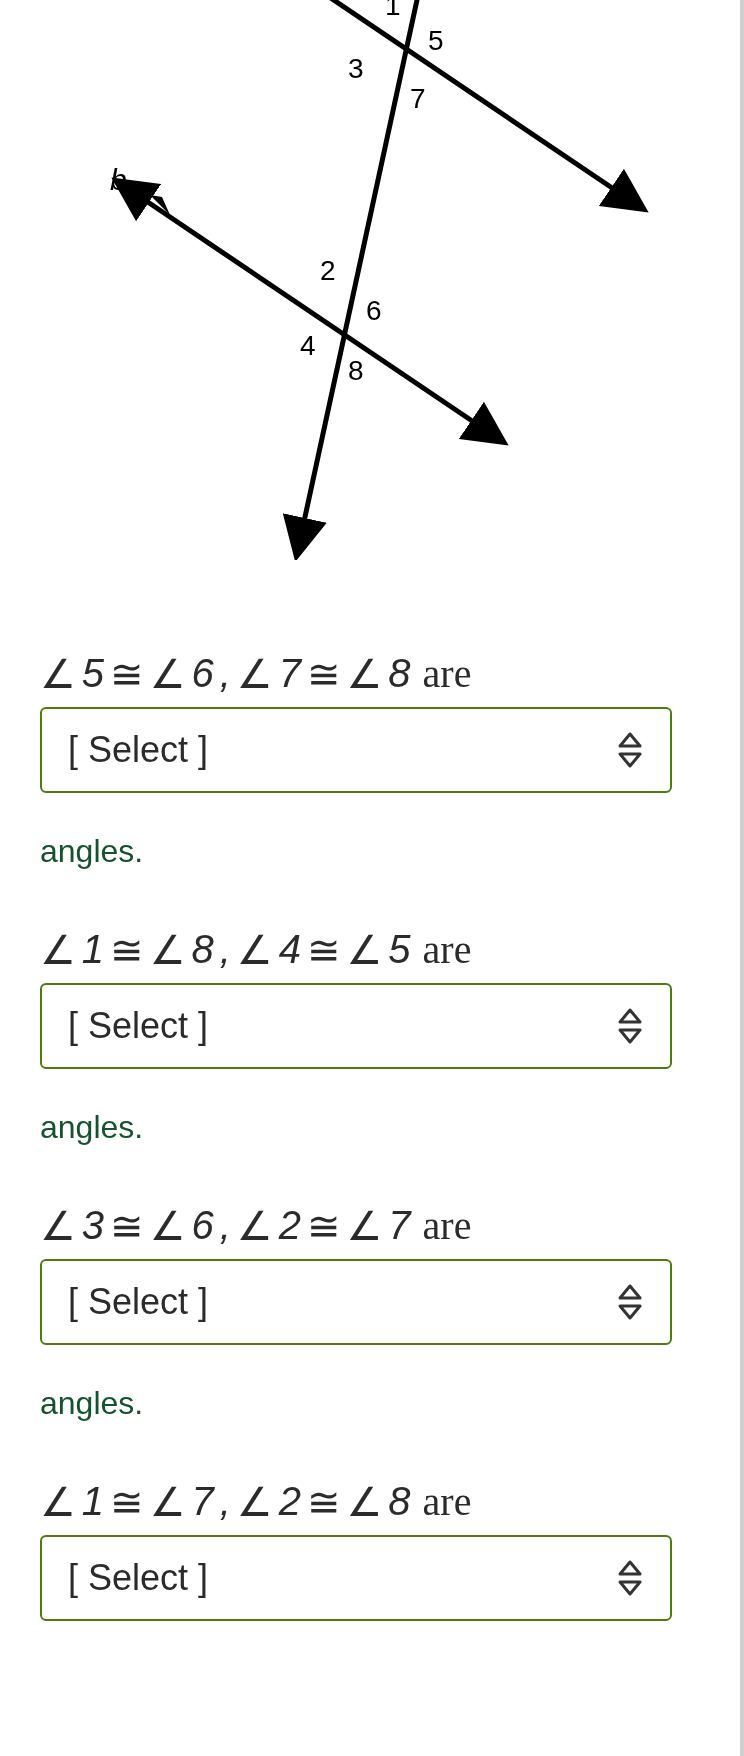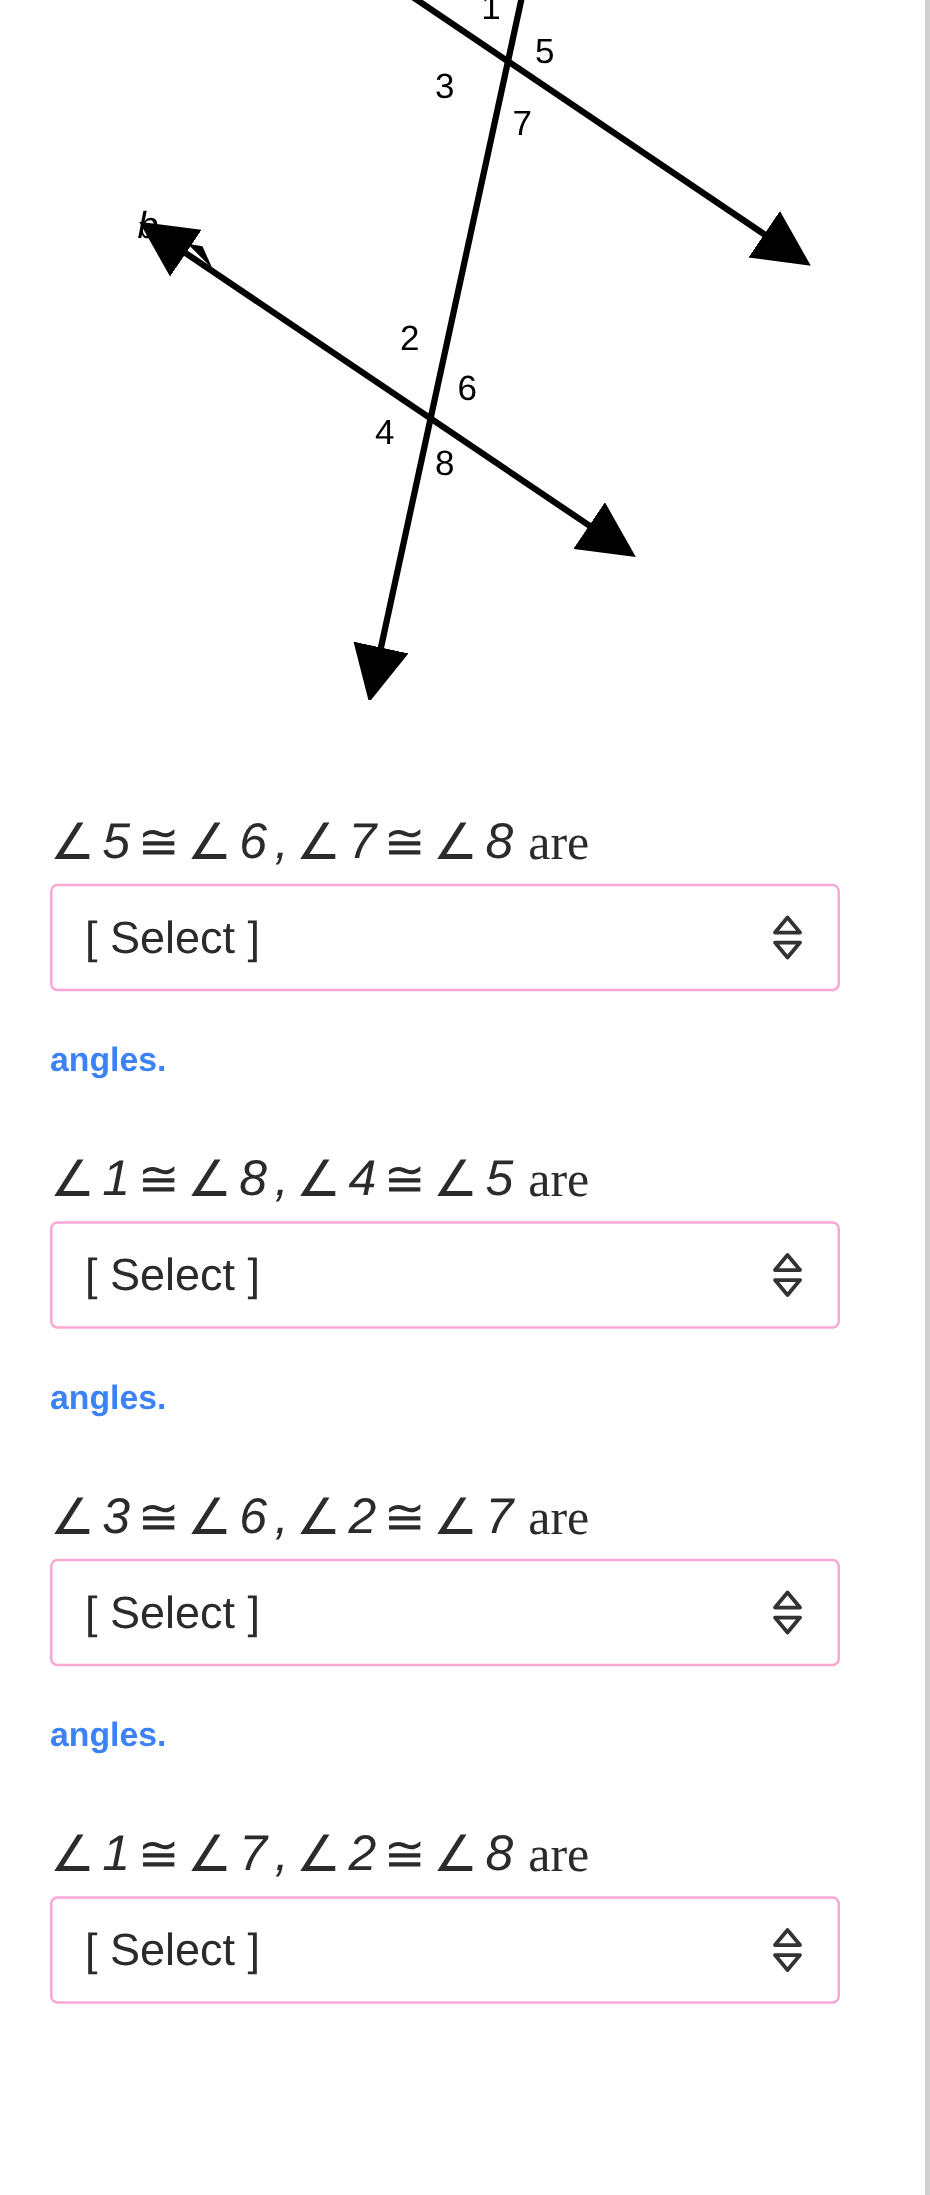--- a/index.html
+++ b/index.html
@@ -40,44 +40,43 @@
       font-style: normal;
       display: inline-block;
     }
     .cong {
       font-style: normal;
       display: inline-block;
     }
     .select-box {
       width: 632px;
       height: 86px;
-      border: 2px solid #f9a8d4;
+      border: 2px solid #4d7c0f;
       border-radius: 6px;
       background: #fff;
       display: flex;
       align-items: center;
       justify-content: space-between;
       padding: 0 26px;
       margin-bottom: 40px;
       cursor: pointer;
     }
     .select-placeholder {
       font-size: 36px;
       color: #2b2b2b;
     }
     .select-icon svg {
       width: 28px;
       height: 36px;
       display: block;
     }
     .angles-text {
-      font-size: 27px;
-      color: #3b82f6;
+      font-size: 32px;
+      color: #14532d;
       margin-bottom: 56px;
-      font-weight: bold;
     }
     .group {
       margin-bottom: 0;
     }
   </style>
 </head>
 <body>
 
 <div class="diagram-container">
   <svg viewBox="0 0 600 560">

